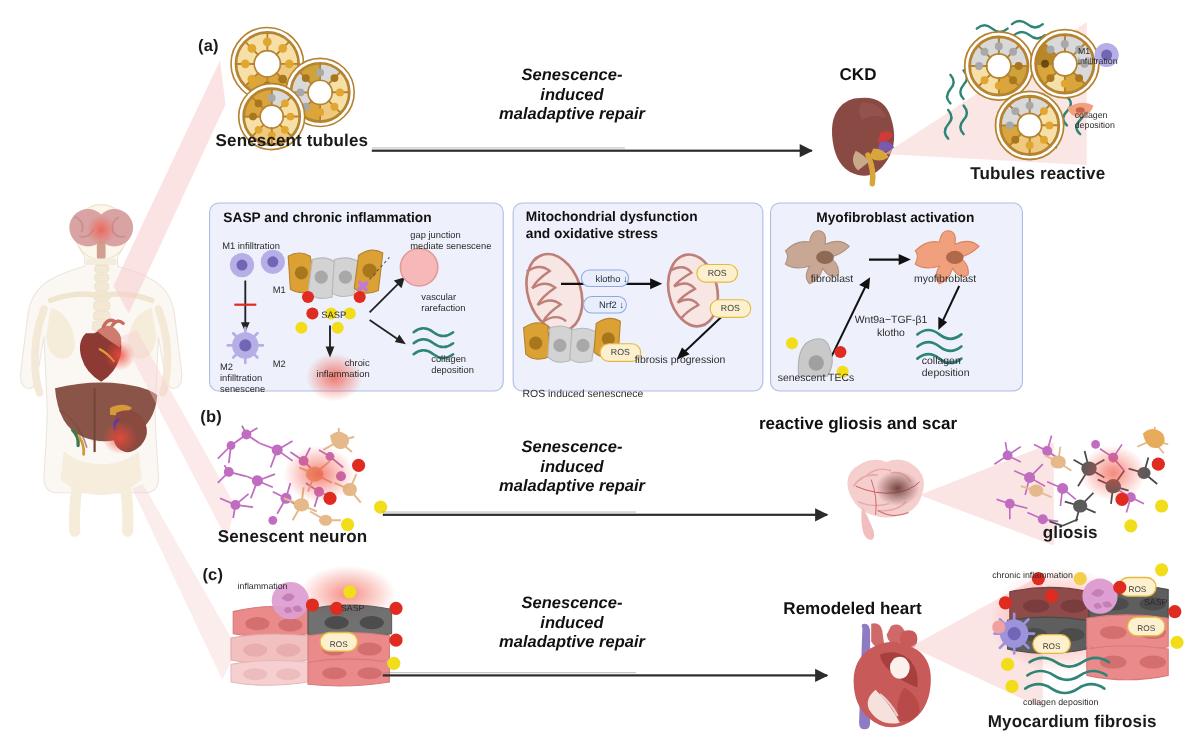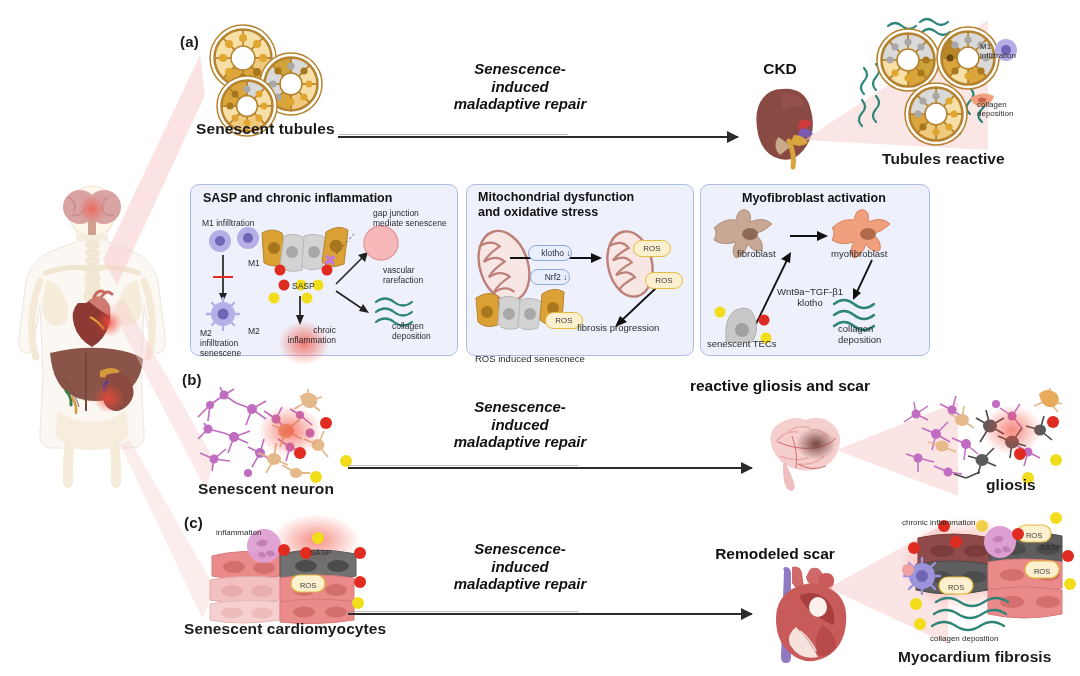--- a/index.html
+++ b/index.html
@@ -734,21 +734,21 @@
           <ellipse cx="140" cy="44" rx="6" ry="5.5"></ellipse>
       </g>
       <ellipse cx="112" cy="44" rx="30" ry="25" fill="url(#glowC)"></ellipse>
 
       <circle cx="153" cy="36" r="6" fill="#e02b20"></circle>
       <circle cx="120" cy="68" r="6" fill="#e02b20"></circle>
       <circle cx="156" cy="74" r="6" fill="#f2dd1b"></circle>
       <circle cx="128" cy="92" r="6" fill="#f2dd1b"></circle>
     </svg>
   </div>
-  <div class="abs big-label" style="left:948px;top:476px;margin-left:38px;">gliosis</div>
+  <div class="abs big-label" style="left:948px;top:476px;">gliosis</div>
 
   <div class="abs panel-letter" style="left:184px;top:514px;">(c)</div>
 
   <div class="abs" style="left:208px;top:520px;width:180px;height:100px;">
     <svg width="180" height="100" viewBox="0 0 180 100">
       <defs>
           <radialGradient id="glowD">
             <stop offset="0%" stop-color="#f04a3a" stop-opacity=".62"></stop>
             <stop offset="100%" stop-color="#f04a3a" stop-opacity="0"></stop>
           </radialGradient>
@@ -792,31 +792,30 @@
       <circle cx="110" cy="18" r="6" fill="#f2dd1b"></circle>
       <circle cx="98" cy="33" r="6" fill="#e02b20"></circle>
       <circle cx="152" cy="33" r="6" fill="#e02b20"></circle>
       <circle cx="76" cy="30" r="6" fill="#e02b20"></circle>
       <circle cx="152" cy="62" r="6" fill="#e02b20"></circle>
       <circle cx="150" cy="83" r="6" fill="#f2dd1b"></circle>
     </svg>
   </div>
   <div class="abs tiny-note" style="left:216px;top:528px;">inflammation</div>
   <div class="abs tiny-note" style="left:310px;top:548px;">SASP</div>
-  <div class="abs big-label" style="left:184px;top:620px;">Senescent cardiomyocytes</div>
 
   <div class="abs arrow-label" style="left:420px;top:540px;width:200px;">
     <div>Senescence-</div>
     <div>induced</div>
     <div>maladaptive repair</div>
   </div>
   <div class="abs h-arrow" style="left:348px;top:613px;width:404px;"></div>
   <div class="abs thin-rule" style="left:348px;top:611px;width:230px;"></div>
 
-  <div class="abs stage-label" style="left:680px;top:545px;width:190px;">Remodeled scar</div>
+  <div class="abs stage-label" style="left:680px;top:545px;width:190px;">Remodeled heart</div>
 
   <div class="abs" style="left:760px;top:565px;width:95px;height:100px;">
     <svg width="95" height="100" viewBox="0 0 95 100">
       <path d="M24 6 q-2 -4 2 -4 q5 0 5 8 l0 82 q0 6 -5 6 q-5 0 -5 -6 z" fill="#8f7ac4"></path>
       <path d="M32 2 q8 -2 10 6 l2 14 q-8 4 -12 -4 z" fill="#d06a6a"></path>
       <path d="M50 4 q8 -4 12 4 q2 8 -6 12 q-8 2 -10 -8 z" fill="#d06a6a"></path>
       <path d="M66 8 q8 0 8 8 q0 8 -8 10 q-8 0 -8 -10 q0 -8 8 -8 z" fill="#c85a5a"></path>
       <path d="M32 24 q22 -12 42 2 q14 10 12 32 q-2 24 -20 34 q-20 10 -36 -4 q-14 -12 -14 -34 q0 -20 16 -30 z" fill="#c85a5a"></path>
       <path d="M40 30 q16 -6 28 6 q8 10 6 24 q-16 -6 -26 -16 q-8 -8 -8 -14 z" fill="#a83f3f"></path>
       <ellipse cx="58" cy="42" rx="9" ry="10" fill="#fbf0ec"></ellipse>

